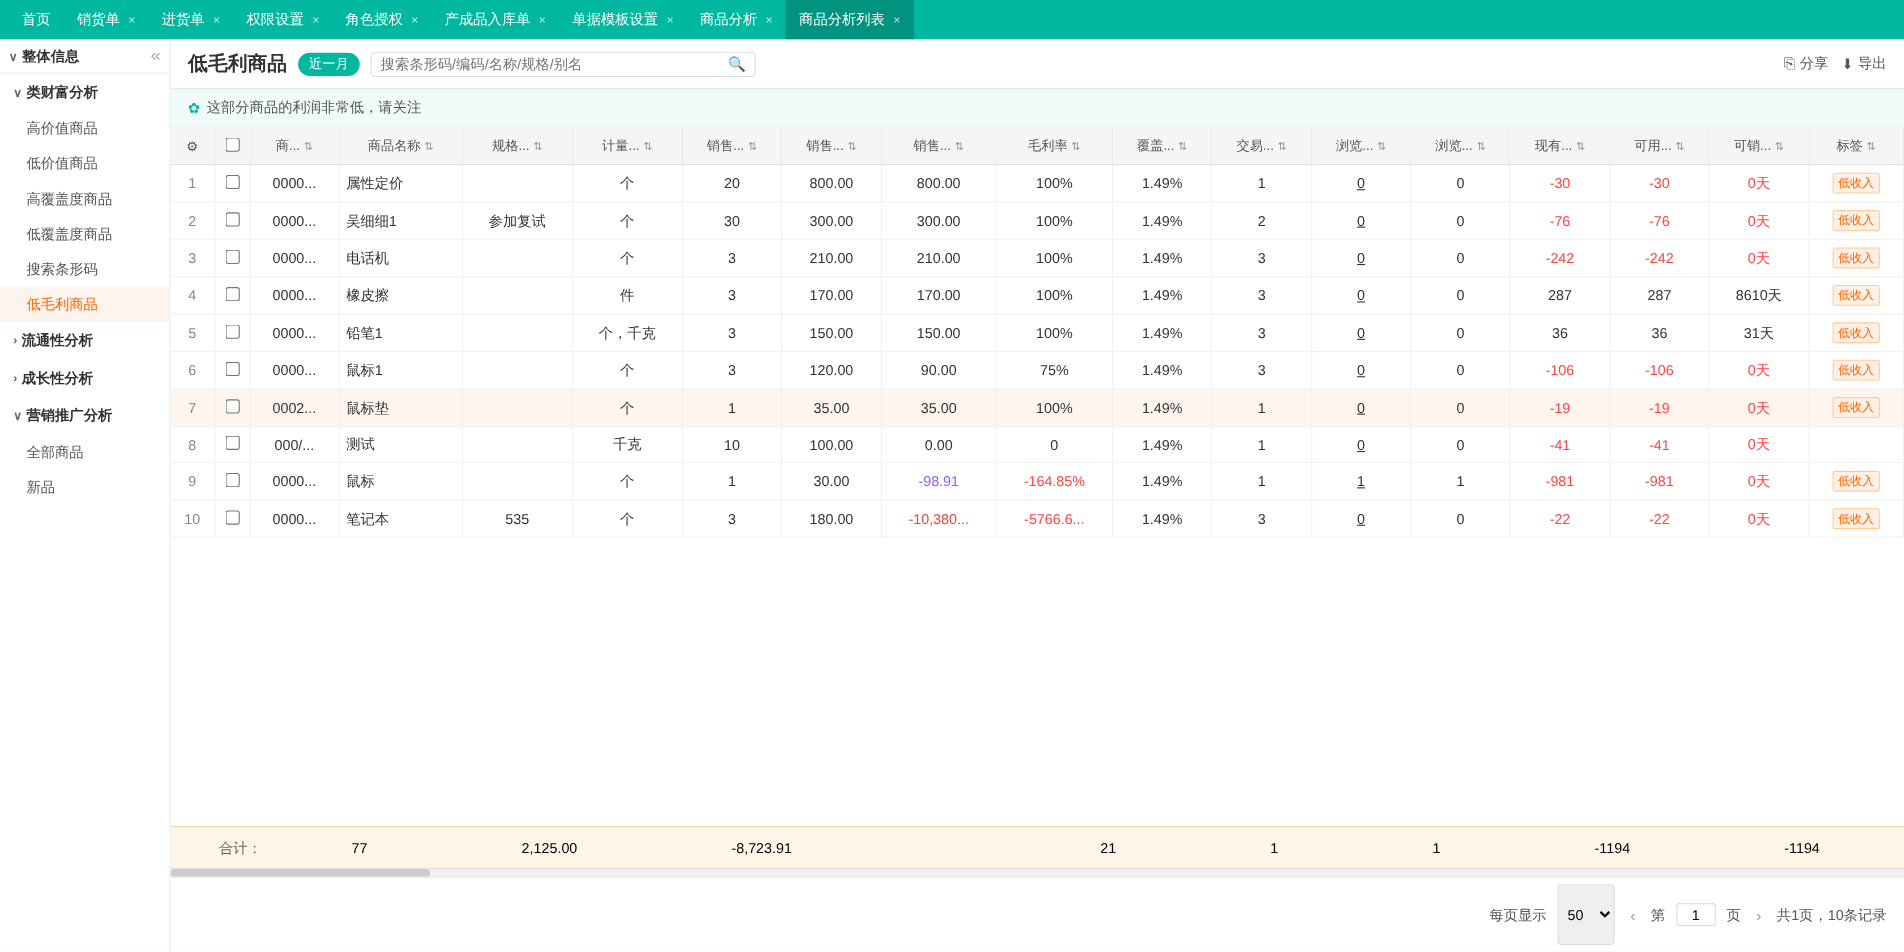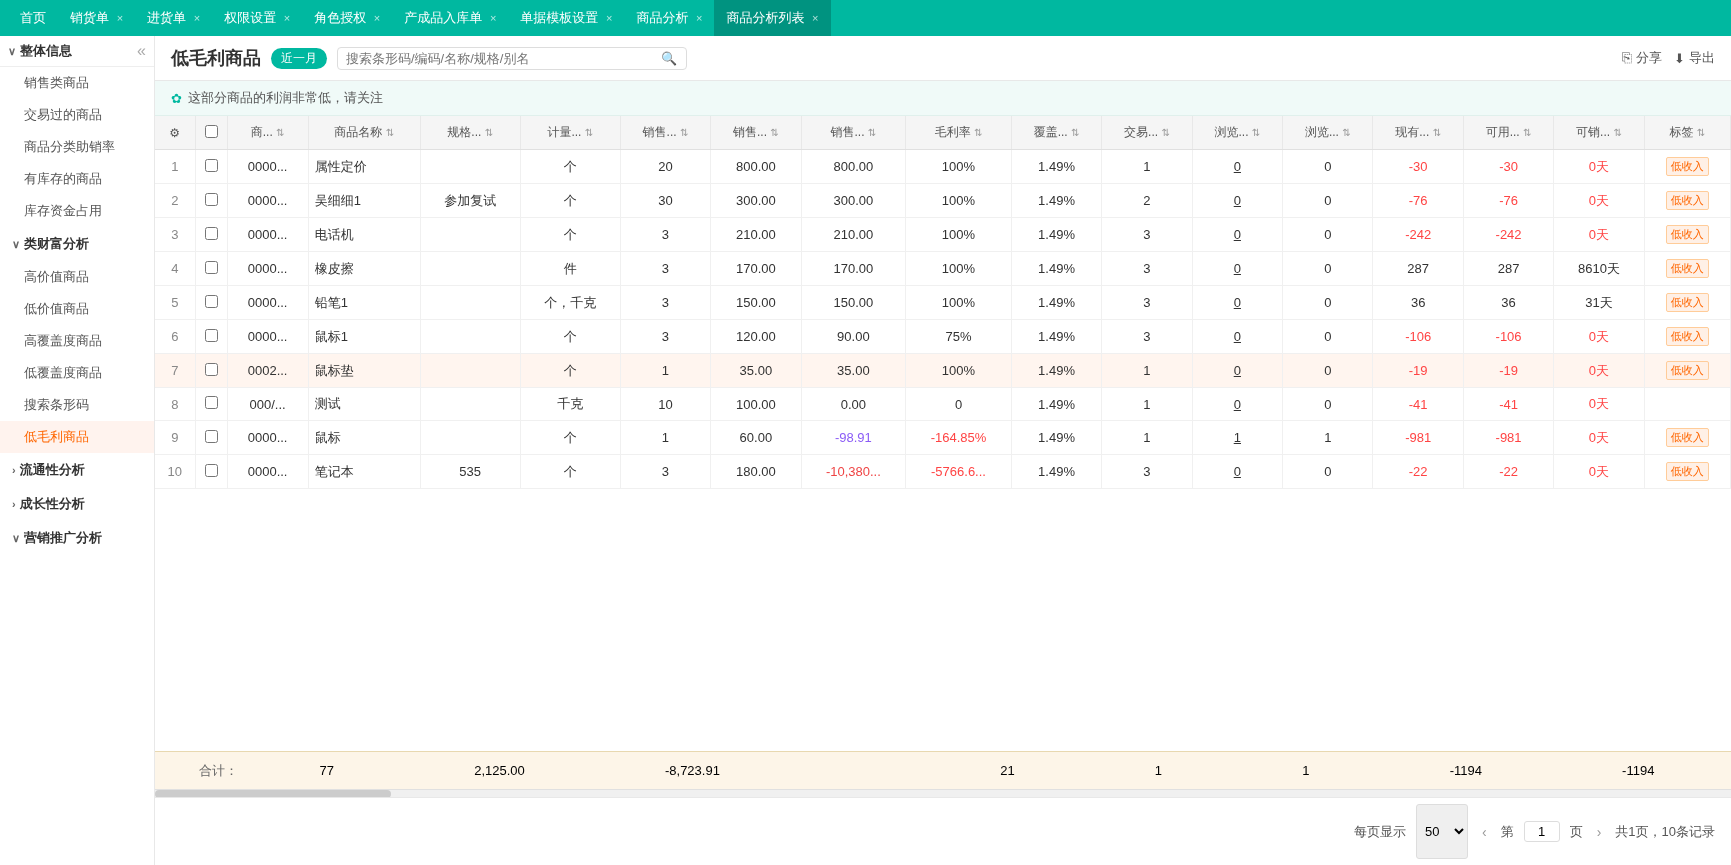--- a/index.html
+++ b/index.html
@@ -278,27 +278,20 @@
 
   <aside class="sidebar">
     <div style="display:flex; align-items:center; justify-content:space-between; padding:6px 8px; border-bottom:1px solid #eee;">
       <span class="sidebar-group-header" style="padding:0;">
         <span class="arrow">∨</span>
         整体信息
       </span>
       <button class="collapse-btn">«</button>
     </div>
 
-    <div>
-      <div class="sidebar-item">销售类商品</div>
-      <div class="sidebar-item">交易过的商品</div>
-      <div class="sidebar-item">商品分类助销率</div>
-      <div class="sidebar-item">有库存的商品</div>
-      <div class="sidebar-item">库存资金占用</div>
-    </div>
 
     <div class="sidebar-group-header">
       <span class="arrow">∨</span>
       类财富分析
     </div>
     <div>
       <div class="sidebar-item">高价值商品</div>
       <div class="sidebar-item">低价值商品</div>
       <div class="sidebar-item">高覆盖度商品</div>
       <div class="sidebar-item">低覆盖度商品</div>
@@ -312,20 +305,24 @@
     </div>
 
     <div class="sidebar-group-header">
       <span class="arrow">›</span>
       成长性分析
     </div>
 
     <div class="sidebar-group-header">
       <span class="arrow">∨</span>
       营销推广分析
+    </div>
+    <div>
+      <div class="sidebar-item">全部商品</div>
+      <div class="sidebar-item">新品</div>
     </div>
   </aside>
 
   <div class="content-area">
 
     <div class="content-header">
       <span class="page-title">低毛利商品</span>
       <button class="filter-btn">近一月</button>
       <div class="search-box">
         <input type="text" placeholder="搜索条形码/编码/名称/规格/别名" style="">
@@ -534,21 +531,21 @@
     <td></td>
   </tr>
             <tr>
     <td class="row-num">9</td>
     <td class="checkbox-cell"><input type="checkbox" style=""></td>
     <td>0000...</td>
     <td class="text-left">鼠标</td>
     <td></td>
     <td>个</td>
     <td>1</td>
-    <td>60.00</td>
+    <td>30.00</td>
     <td style="color:#8b5cf6">-98.91</td>
     <td style="color:#ff4444">-164.85%</td>
     <td>1.49%</td>
     <td>1</td>
     <td><span class="link-underline">1</span></td>
     <td>1</td>
     <td style="color:#ff4444">-981</td>
     <td style="color:#ff4444">-981</td>
     <td style="color:#ff4444">0天</td>
     <td><span class="tag-low-income">低收入</span></td>

